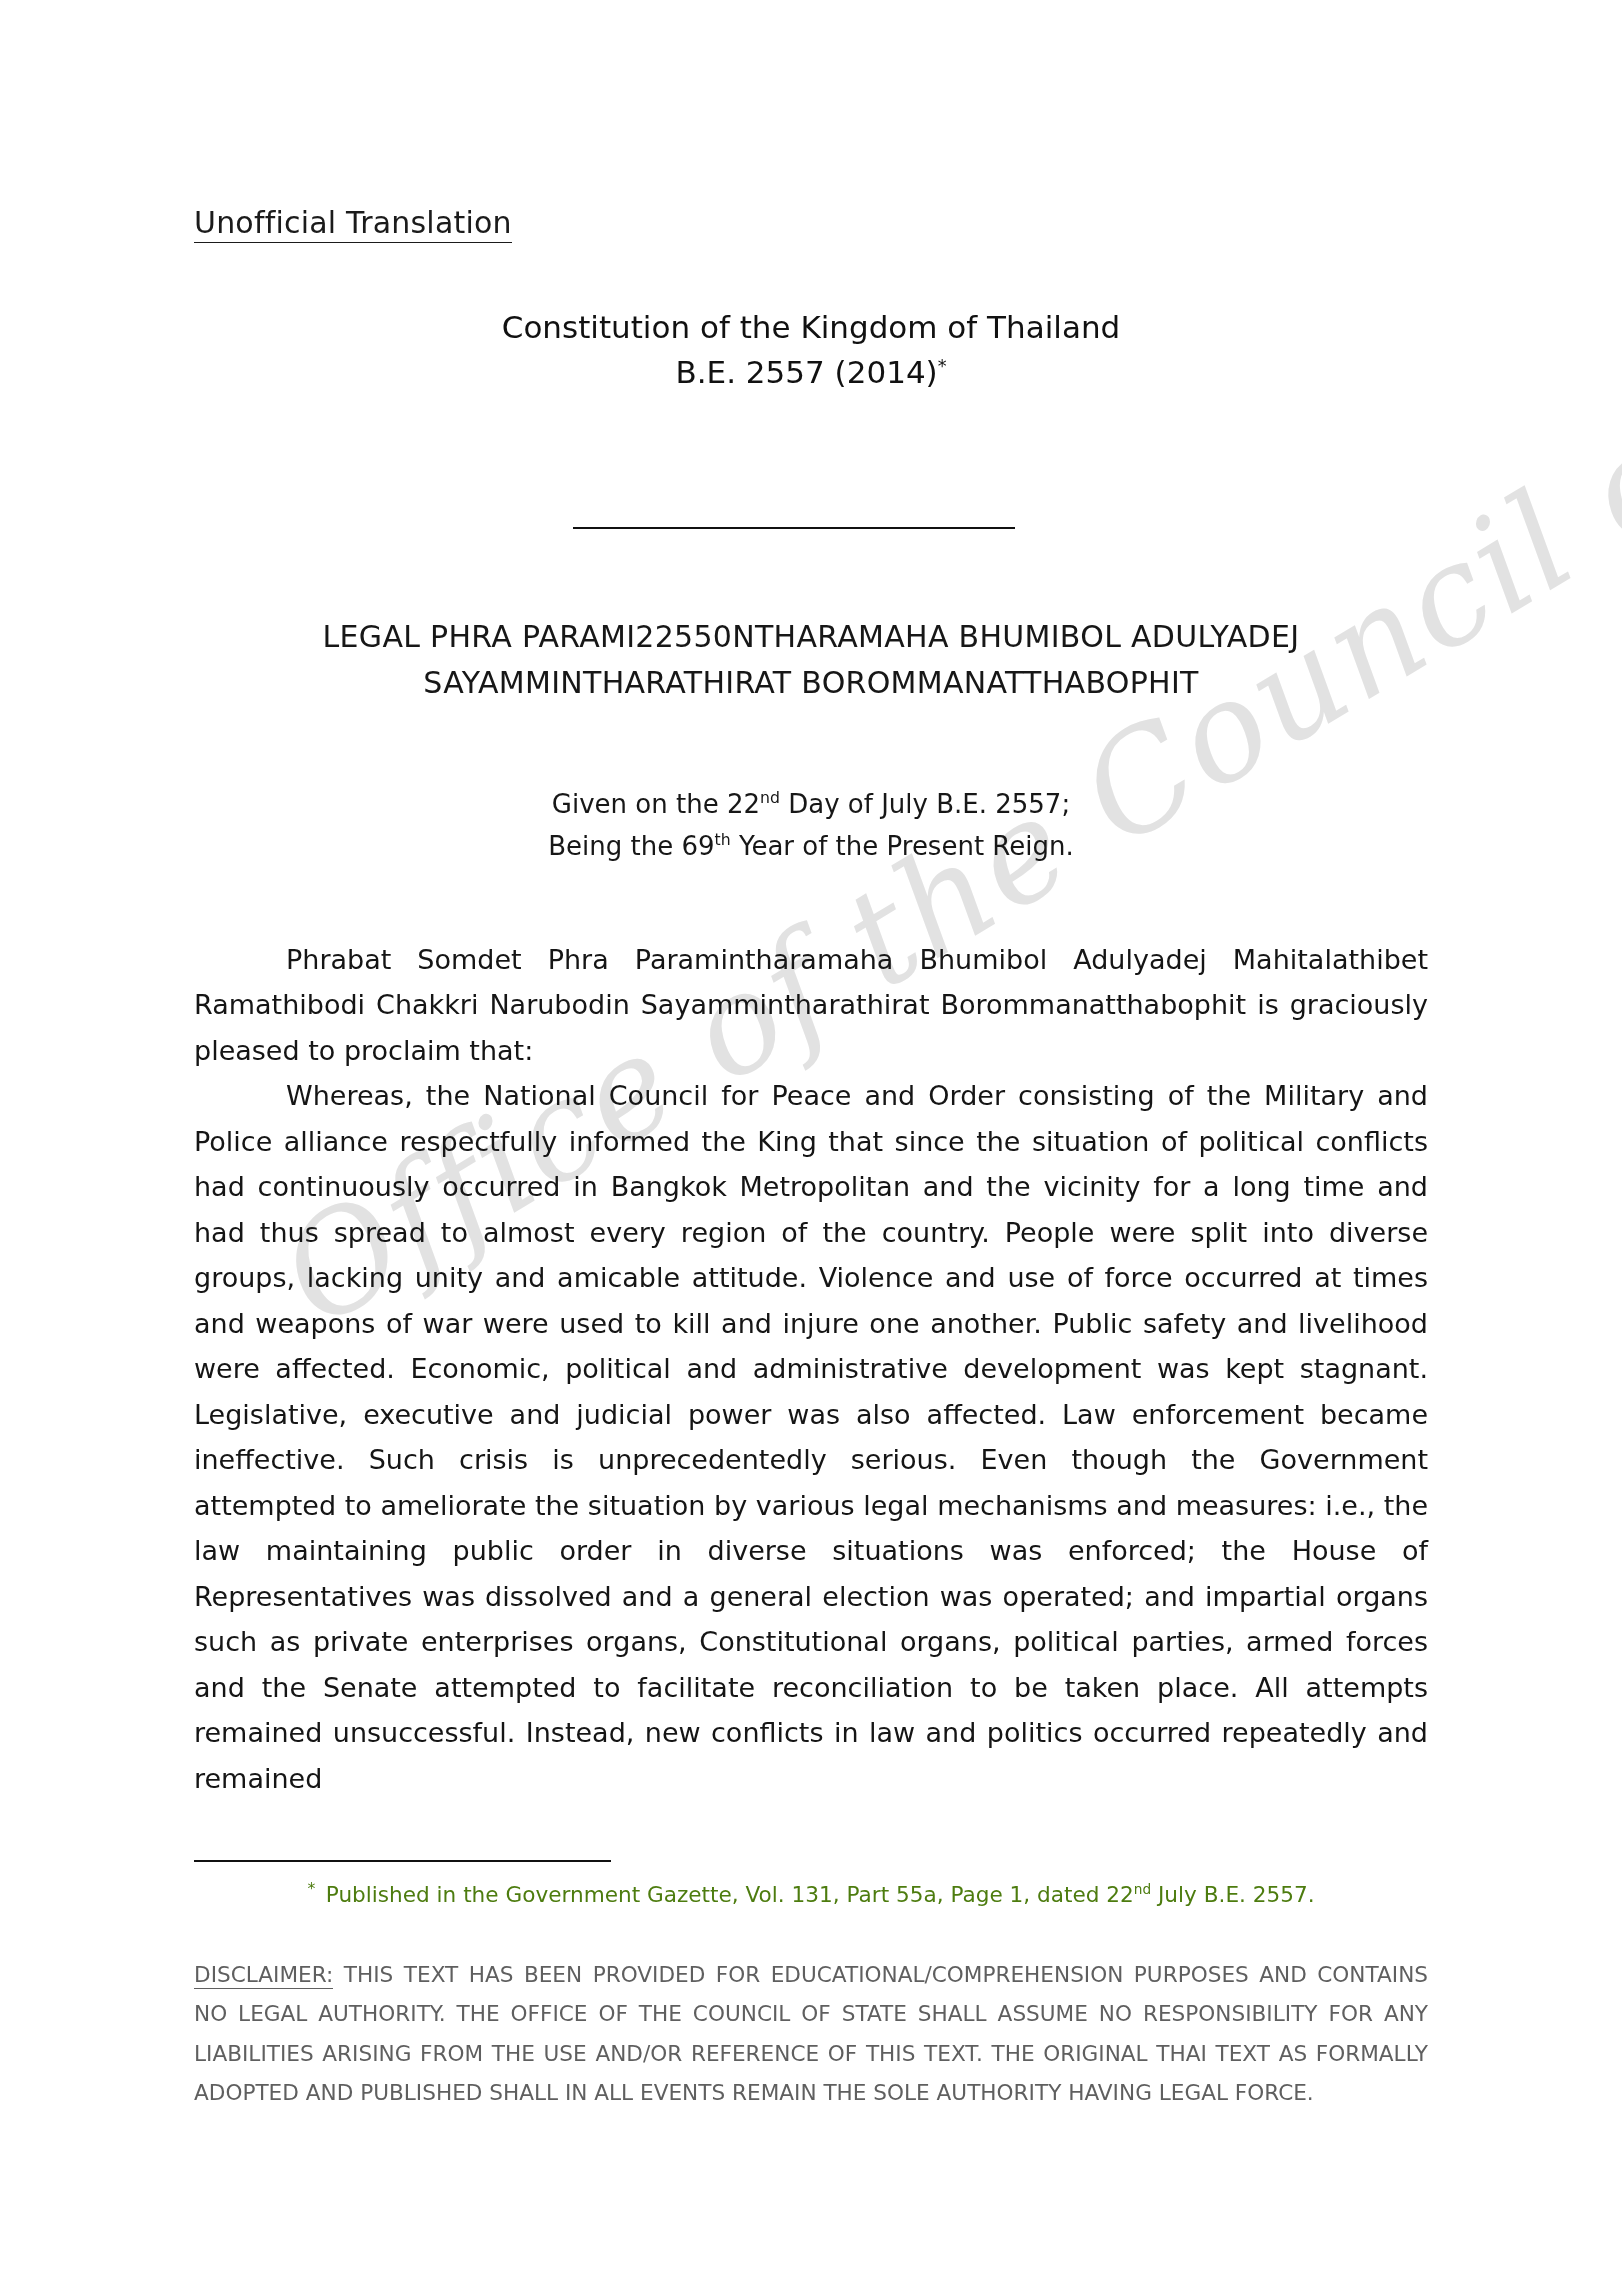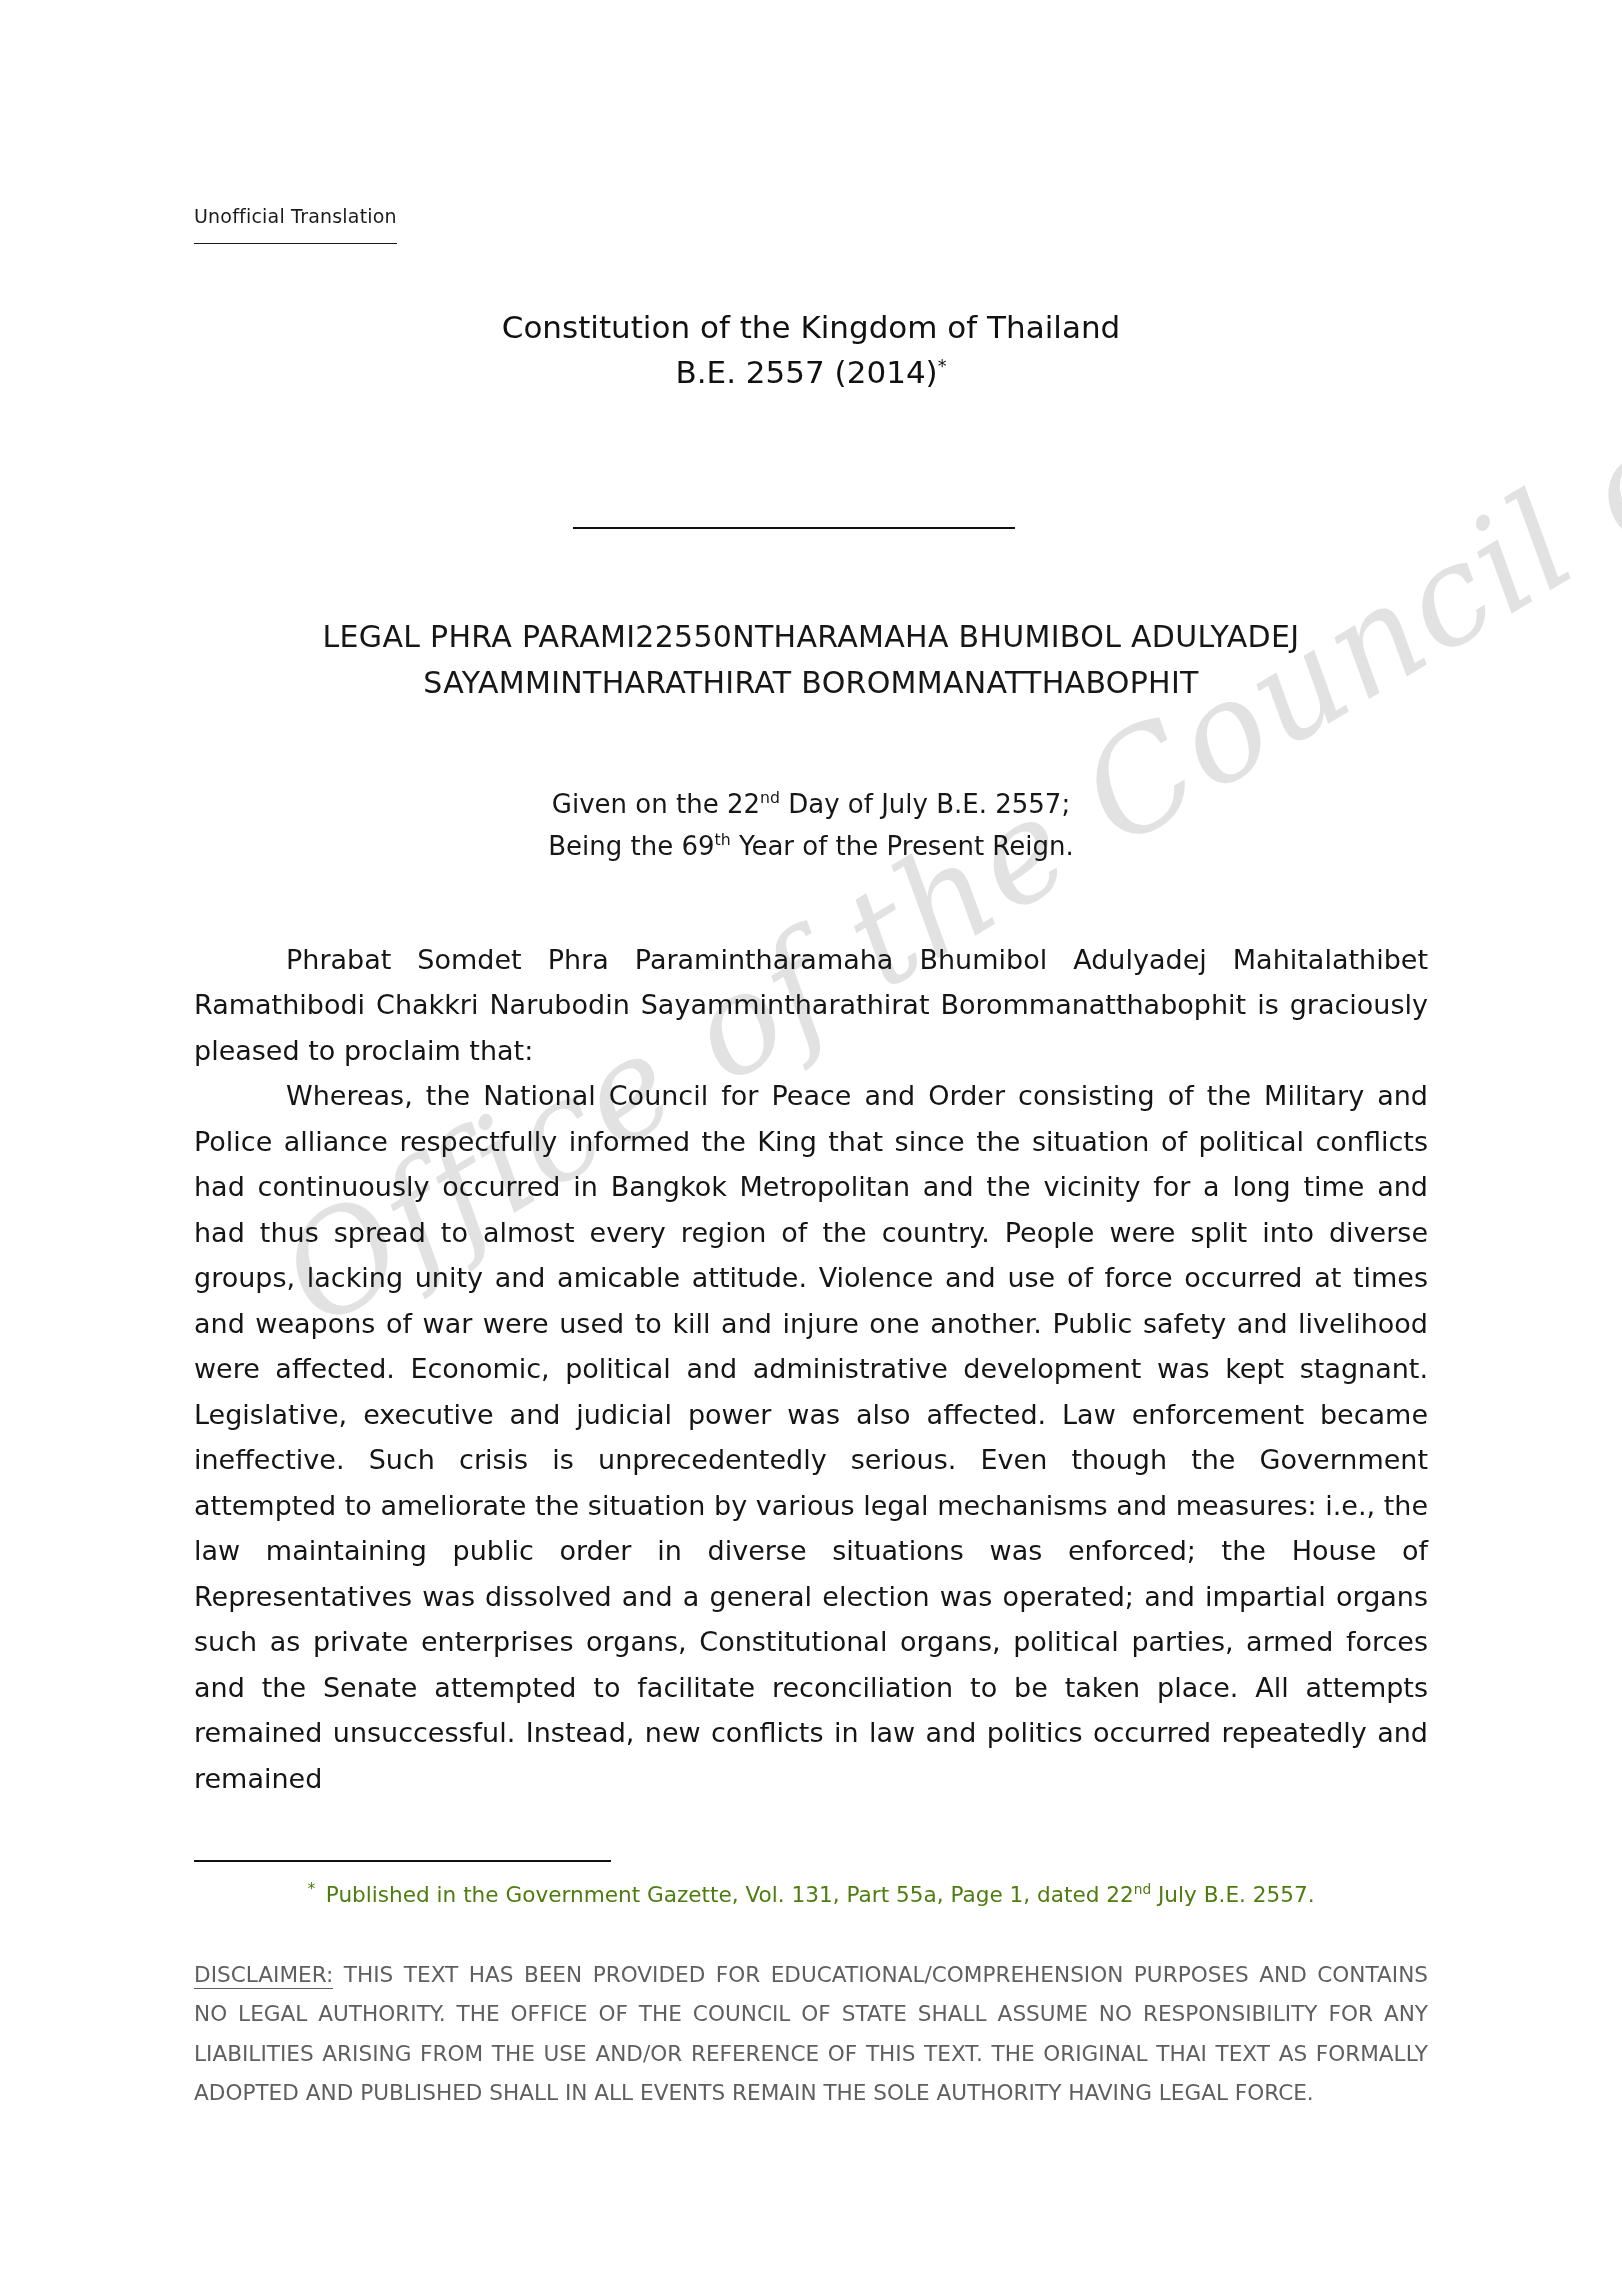--- a/index.html
+++ b/index.html
@@ -64,25 +64,25 @@
     position: absolute;
     left: 194px;
     top: 0;
     width: 1234px;
   }
 
   .doc-label {
     position: absolute;
     left: 0;
     top: 205px;
-    font-size: 19px;
+    font-size: 30px;
     color: #1b1b1b;
     letter-spacing: 0.2px;
     border-bottom: 1.3px solid #1b1b1b;
-    padding-bottom: 16px;
+    padding-bottom: 2px;
     display: inline-block;
   }
 
   .title-block {
     position: absolute;
     left: 0;
     top: 305px;
     width: 1234px;
     text-align: center;
     font-size: 31px;

